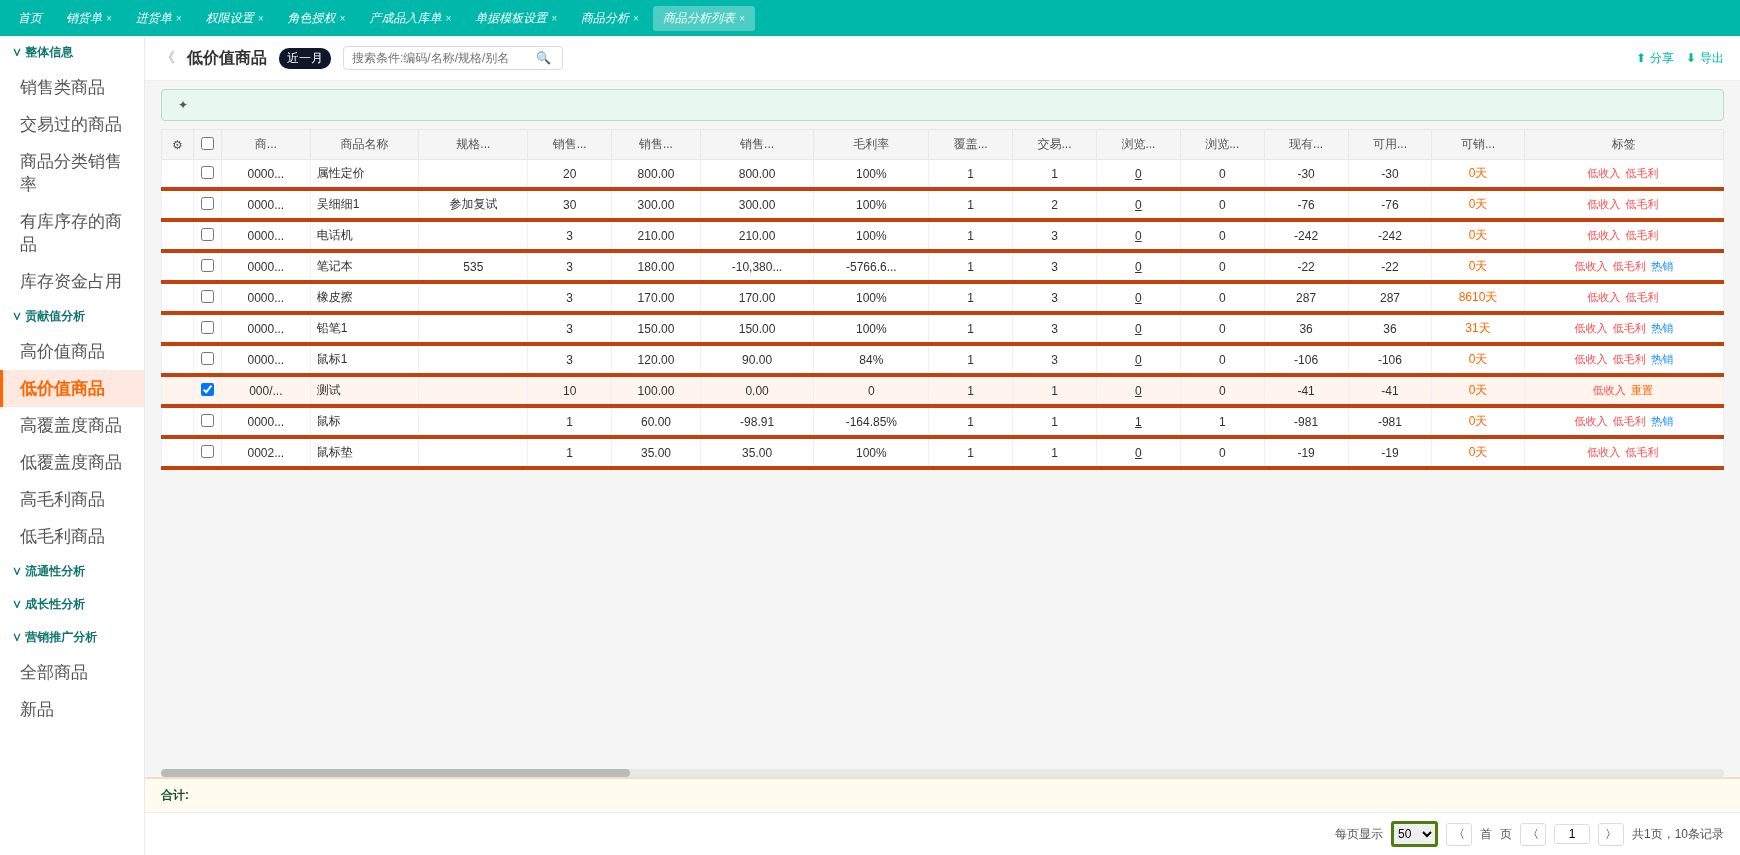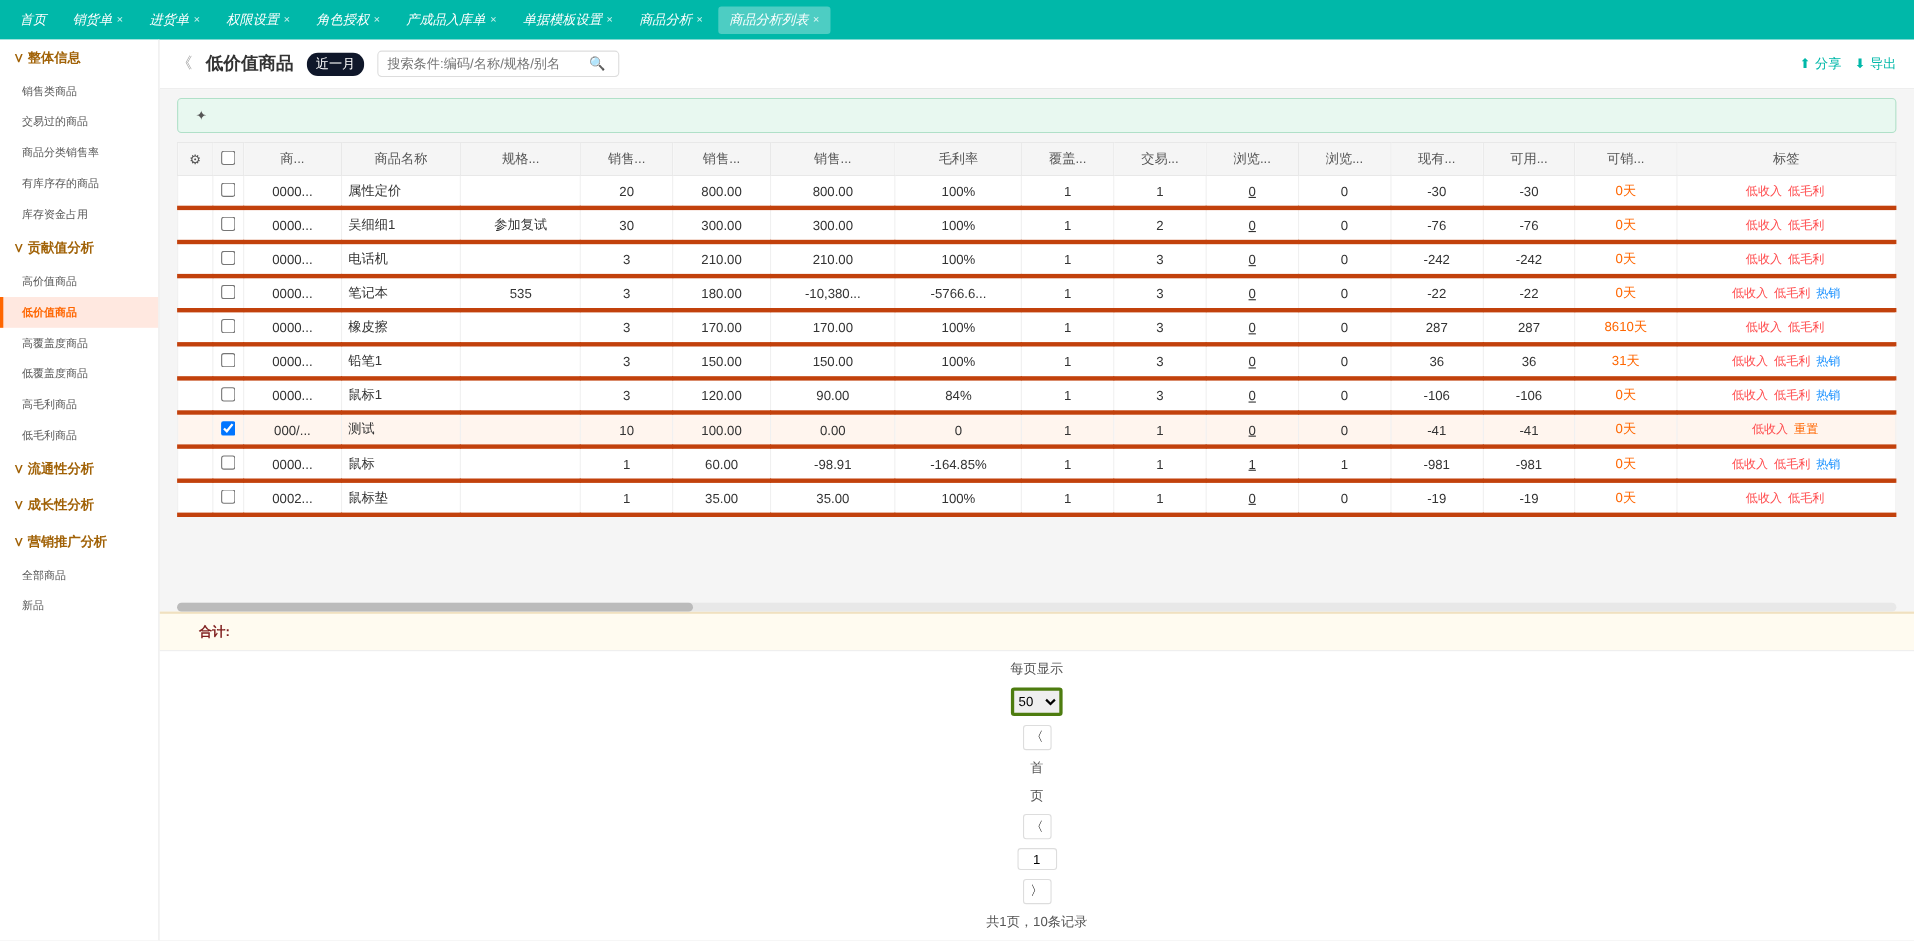--- a/index.html
+++ b/index.html
@@ -36,33 +36,33 @@
 
     
     .sidebar {
       width: 145px;
       background: #fff;
       border-right: 1px solid #e8e8e8;
       overflow-y: auto;
       flex-shrink: 0;
     }
     .sidebar-group-title {
-      color: #a16207;
+      color: #0f766e;
       padding: 8px 12px;
       font-weight: bold;
       font-size: 12px;
       display: flex;
       align-items: center;
       gap: 4px;
     }
     .sidebar-item {
       padding: 7px 12px 7px 20px;
       color: #555;
       cursor: pointer;
-      font-size: 10px;
+      font-size: 17px;
     }
     .sidebar-item.active { background: #ffe8e0; color: #ff6600; font-weight: bold; border-left: 3px solid #ff6600; padding-left: 17px; }
 
     
     .content-area {
       flex: 1;
       display: flex;
       flex-direction: column;
       overflow: hidden;
     }
@@ -177,36 +177,34 @@
     .table-footer {
       background: #fffbf0;
       border-top: 2px solid #f0e0c0;
       padding: 8px 16px;
       display: flex;
       align-items: center;
       gap: 0;
     }
     .footer-label {
       font-weight: bold;
-      color: #7f1d1d;
+      color: #14532d;
       margin-right: 16px;
       min-width: 60px;
-      margin-left: 20px;
     }
 
     
     .pagination {
       display: flex;
       align-items: center;
       justify-content: flex-end;
       padding: 8px 16px;
       background: #fff;
       border-top: 1px solid #eee;
       gap: 8px;
-      flex-direction: column;
     }
     .pagination-text { color: #555; }
     .pagination-select {
       border: 3px solid #4d7c0f;
       border-radius: 3px;
       padding: 2px 0;
       font-size: 12px;
     }
     .pagination-btn {
       border: 1px solid #ddd;

